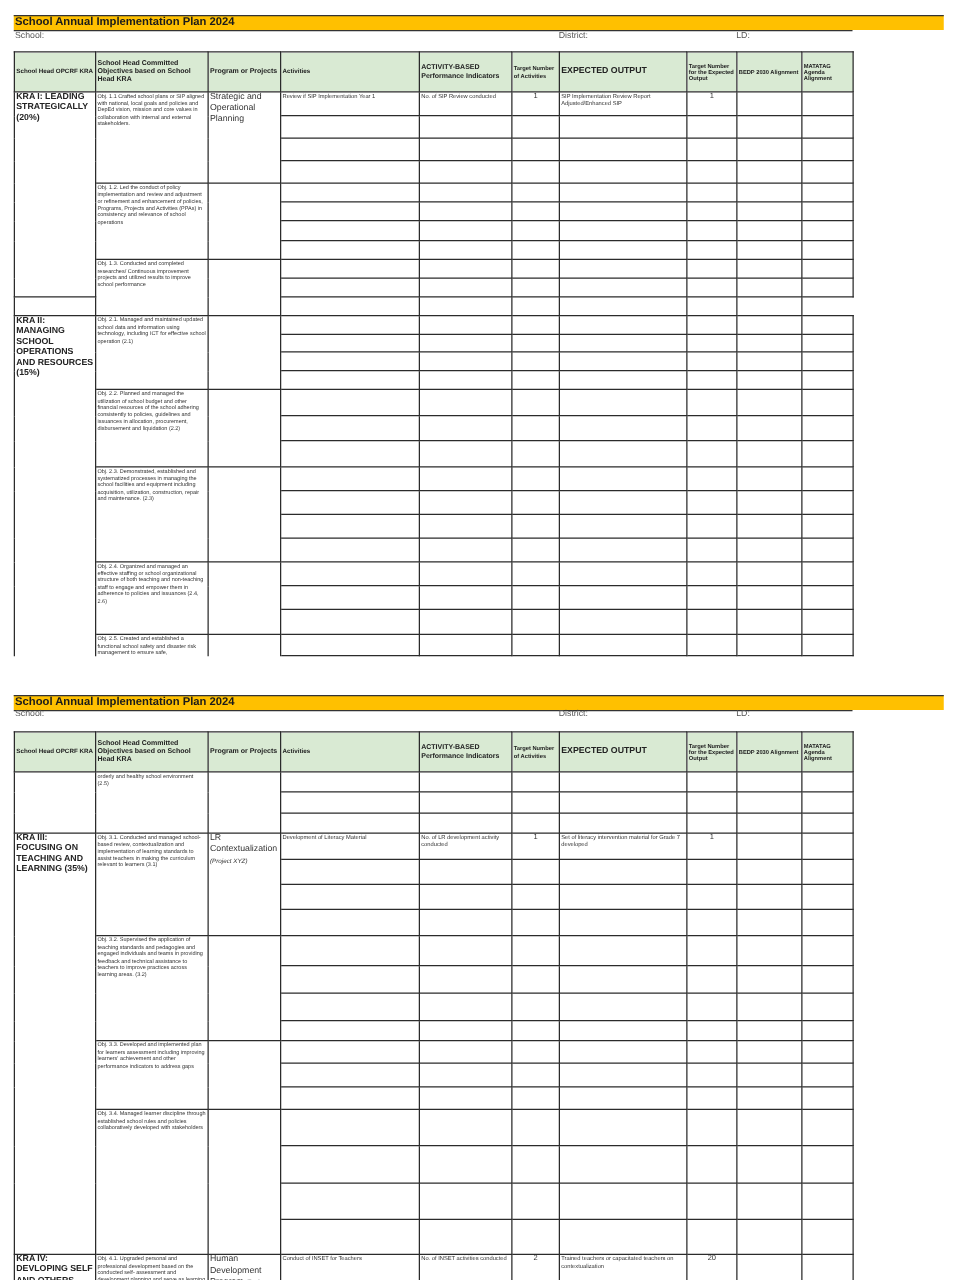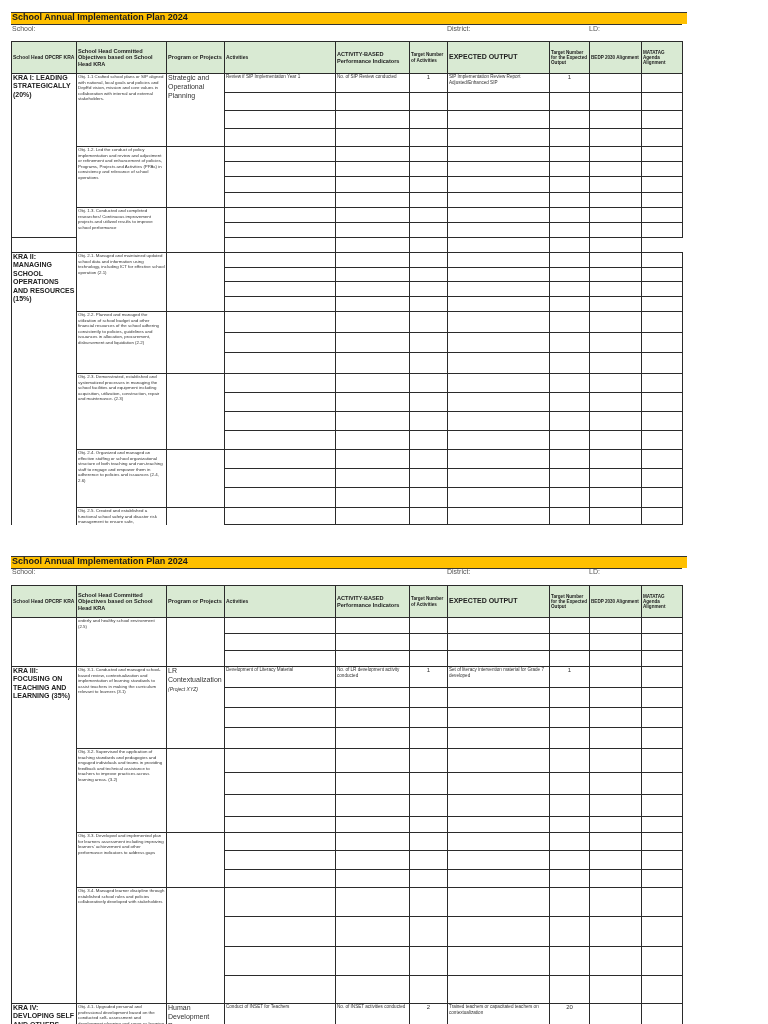--- a/index.html
+++ b/index.html
@@ -1,18 +1,18 @@
 <!DOCTYPE html>
 <html><head>
 <meta charset="utf-8">
 <style>
   html, body { margin:0; padding:0; background:#ffffff; }
   body { width:768px; height:1024px; position:relative; overflow:hidden; font-family:"Liberation Sans", sans-serif; color:#222; }
   .page { position:absolute; left:0; width:768px; }
-  .title-bar { position:absolute; left:11px; height:11px; width:676px; background:#ffc000; border-top:1px solid #333; }
+  .title-bar { position:absolute; left:11px; height:11px; width:744px; background:#ffc000; border-top:1px solid #333; }
   .title-bar .title { position:absolute; left:1px; top:-1px; font-size:9px; font-weight:bold; color:#1a1a1a; white-space:nowrap; }
   .title-line { position:absolute; left:11px; width:671px; height:1px; background:#333; }
   .meta { position:absolute; font-size:7px; color:#555; white-space:nowrap; }
   table.grid { position:absolute; left:11px; border-collapse:collapse; table-layout:fixed; }
   table.grid th, table.grid td { border:1px solid #2b2b2b; padding:0 1px; vertical-align:top; overflow:hidden; }
   table.grid th { background:#d9ead3; font-size:5px; font-weight:bold; text-align:left; vertical-align:middle; line-height:1.15; color:#222; }
   table.grid th.big { font-size:7px; }
   td.kra { font-size:7px; font-weight:bold; line-height:1.2; color:#222; }
   td.obj { font-size:4.4px; line-height:1.25; color:#333; }
   td.prog { font-size:7px; line-height:1.25; color:#333; }

